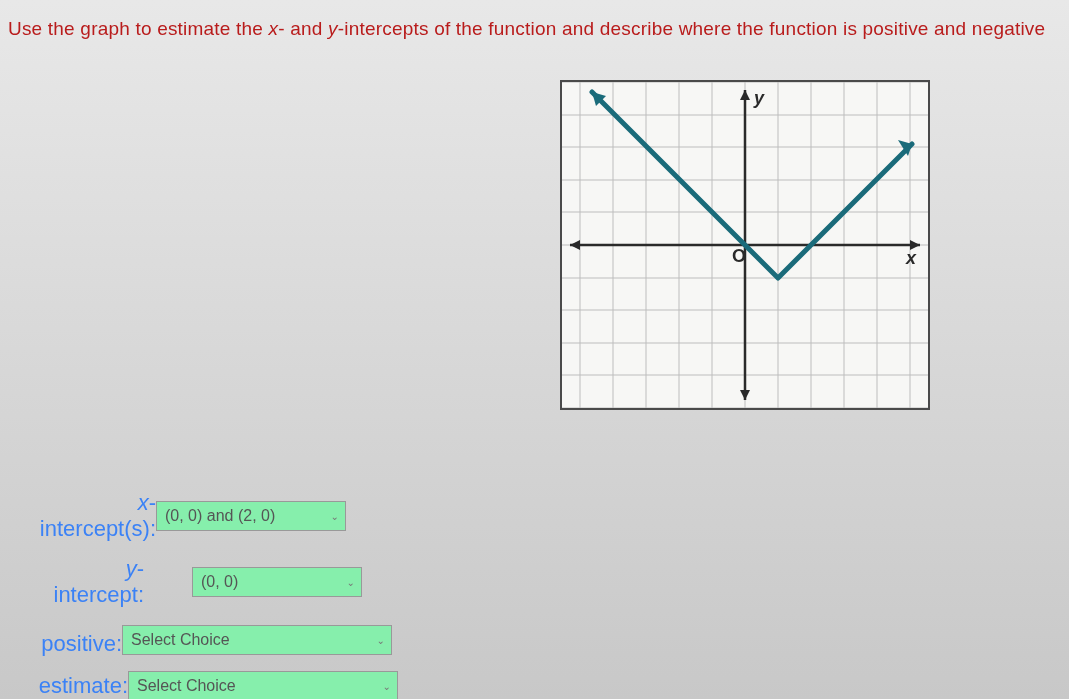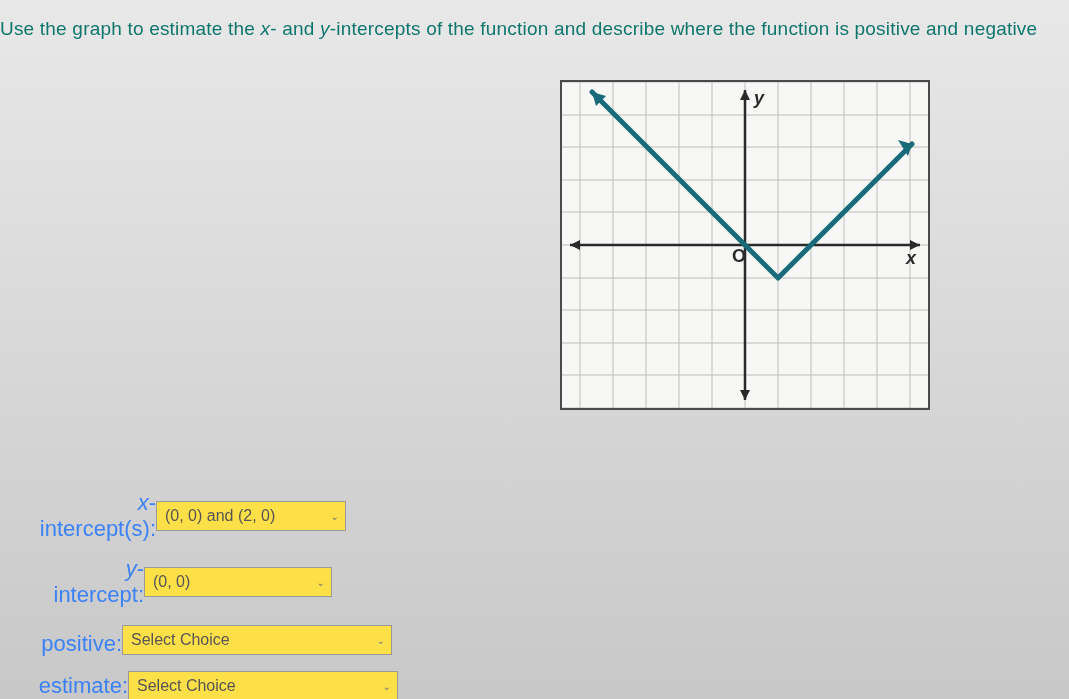--- a/index.html
+++ b/index.html
@@ -12,23 +12,23 @@
       background: linear-gradient(to bottom, #e8e8e8 0%, #d8d8d8 50%, #c8c8c8 100%);
       width: 1069px;
       height: 699px;
       overflow: hidden;
       position: relative;
       color: #2a2a2a;
     }
     .question-text {
       position: absolute;
       top: 18px;
-      left: 0;
+      left: 8px;
       font-size: 19px;
-      color: #0f766e;
+      color: #b91c1c;
       letter-spacing: 0.2px;
     }
     .question-text .var {
       font-style: italic;
     }
     .graph-container {
       position: absolute;
       top: 80px;
       left: 560px;
       width: 370px;
@@ -52,42 +52,42 @@
       font-size: 22px;
       color: #3b82f6;
       text-align: right;
       padding-right: 0;
     }
     .answer-label .var {
       font-style: italic;
     }
     .select-box {
       border: 1.5px solid #999;
-      background: #fde047;
+      background: #86efac;
       height: 30px;
       display: flex;
       align-items: center;
       padding: 0 8px;
       font-size: 16px;
       color: #555;
       position: relative;
       cursor: pointer;
     }
     .select-box .caret {
       position: absolute;
       right: 6px;
       top: 50%;
       transform: translateY(-50%);
       font-size: 10px;
       color: #777;
     }
     .row1 .answer-label { width: 120px; }
     .row1 .select-box { width: 190px; }
     .row2 .answer-label { width: 108px; }
-    .row2 .select-box { width: 188px; }
+    .row2 .select-box { width: 170px; margin-left: 48px; }
     .row3 .answer-label { width: 86px; margin-top: 9px; }
     .row3 .select-box { width: 270px; }
     .row4 .answer-label { width: 92px; }
     .row4 .select-box { width: 270px; }
   </style>
 </head>
 <body>
 
 <div class="question-text">
   <span>Use the graph to estimate the </span><span class="var">x</span><span>- and </span><span class="var">y</span><span>-intercepts of the function and describe where the function is positive and negative</span>

